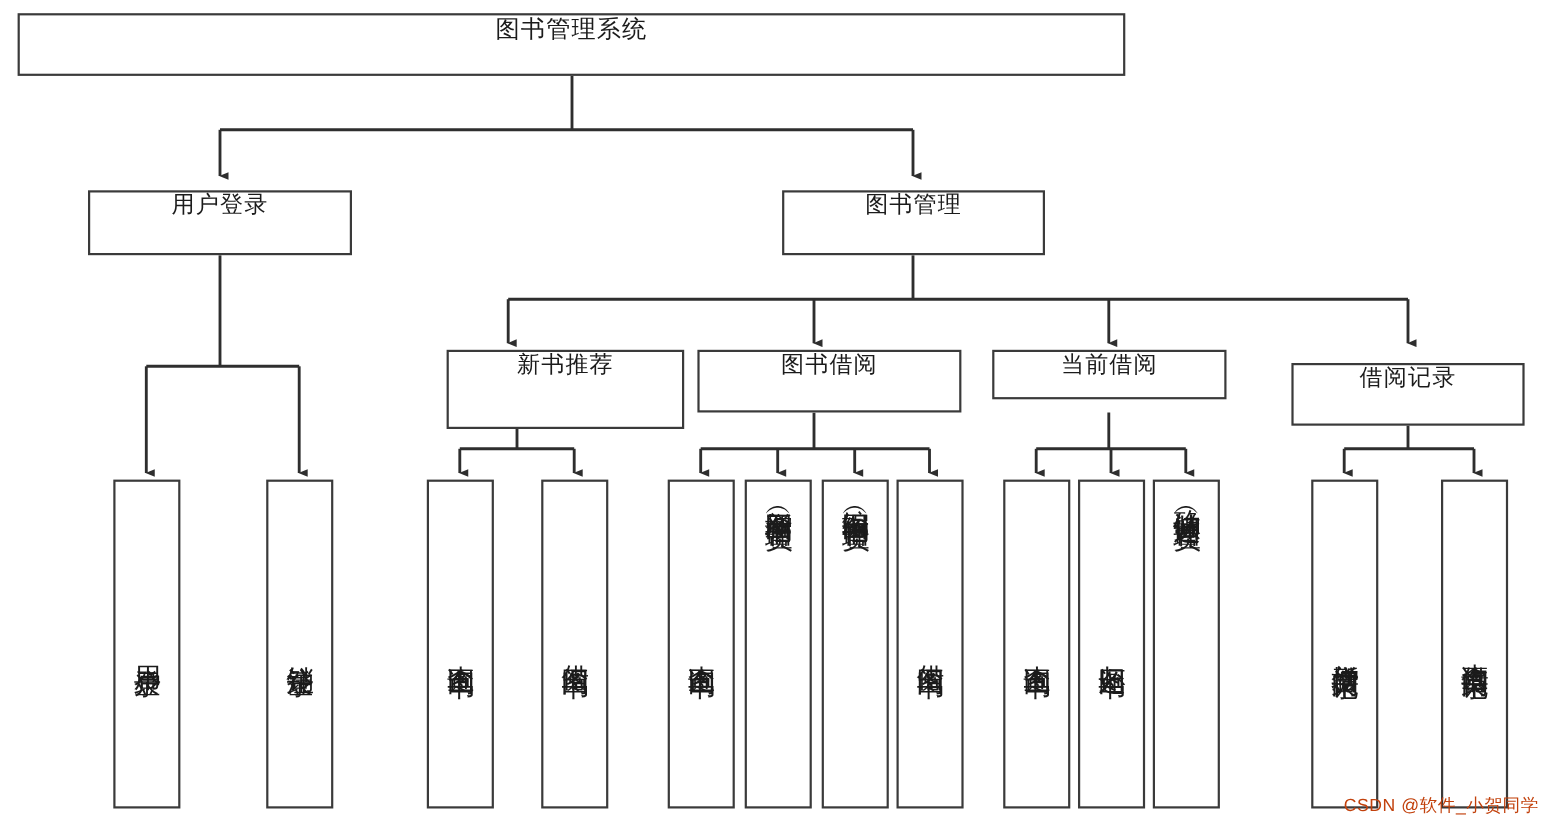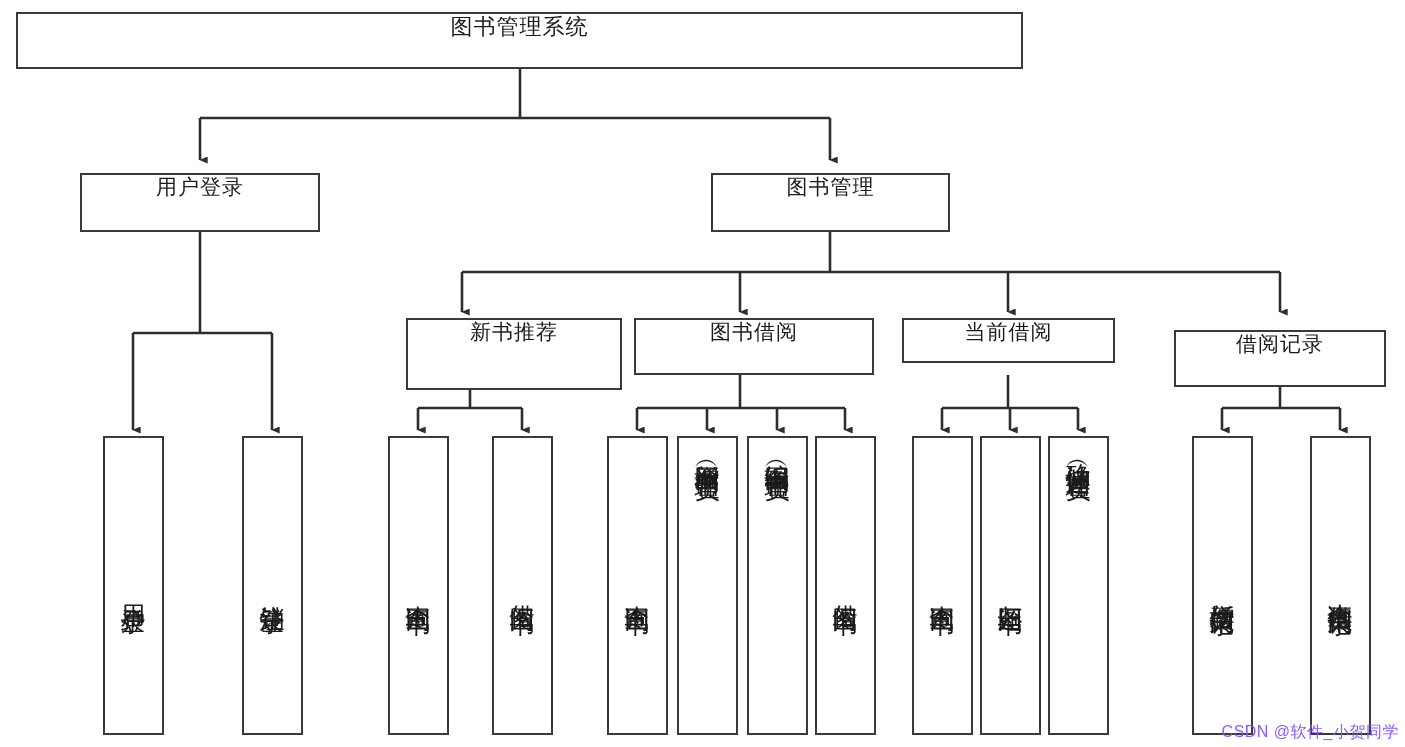--- a/index.html
+++ b/index.html
@@ -47,21 +47,21 @@
     line-height:1.04;
     letter-spacing:2px;
     white-space:pre;
   }
   .leaf.mid .label{align-self:center;}
 
   .watermark{
     position:absolute;
     right:6px;bottom:4px;
     font-size:16px;
-    color:#8b5cf6;
+    color:#c2410c;
     letter-spacing:0.5px;
     white-space:nowrap;
     pointer-events:none;
   }
 </style>
 </head>
 <body>
 
 <div id="diagram">
 

